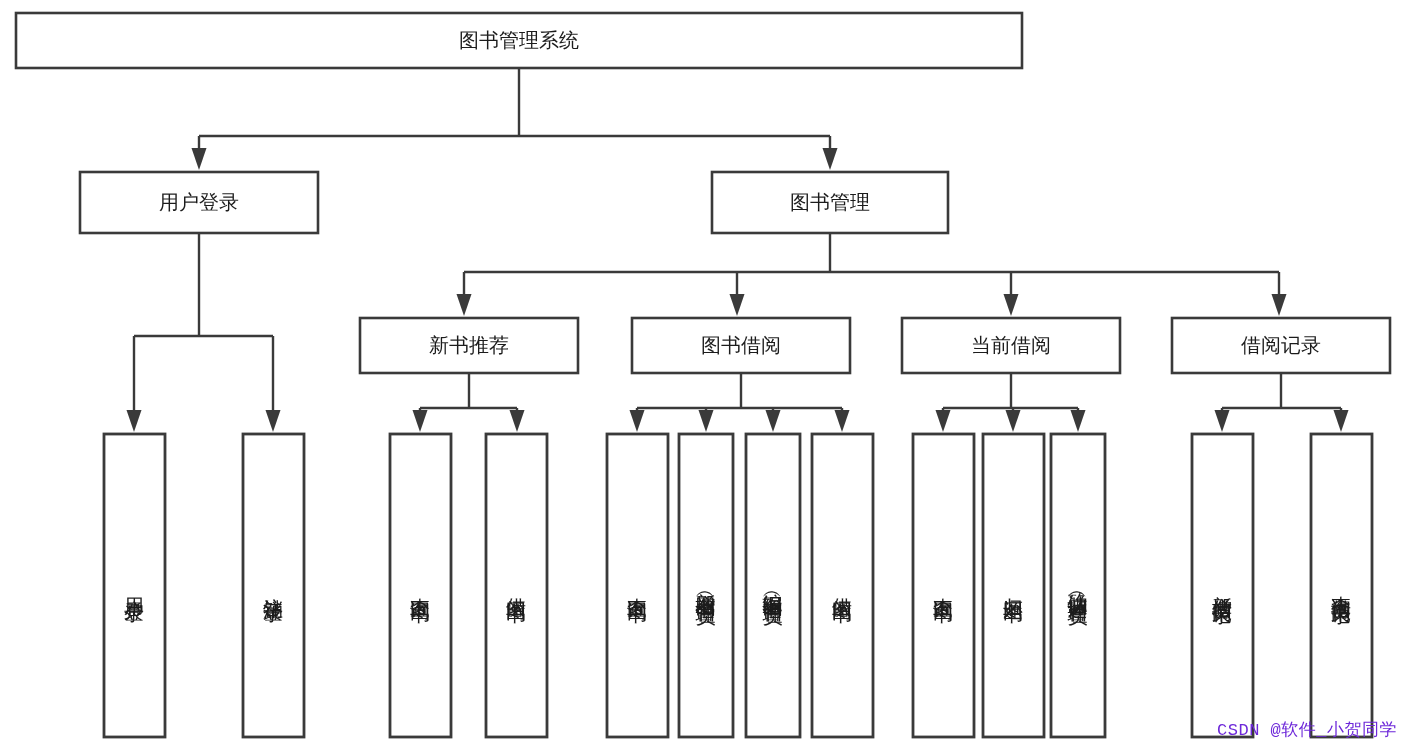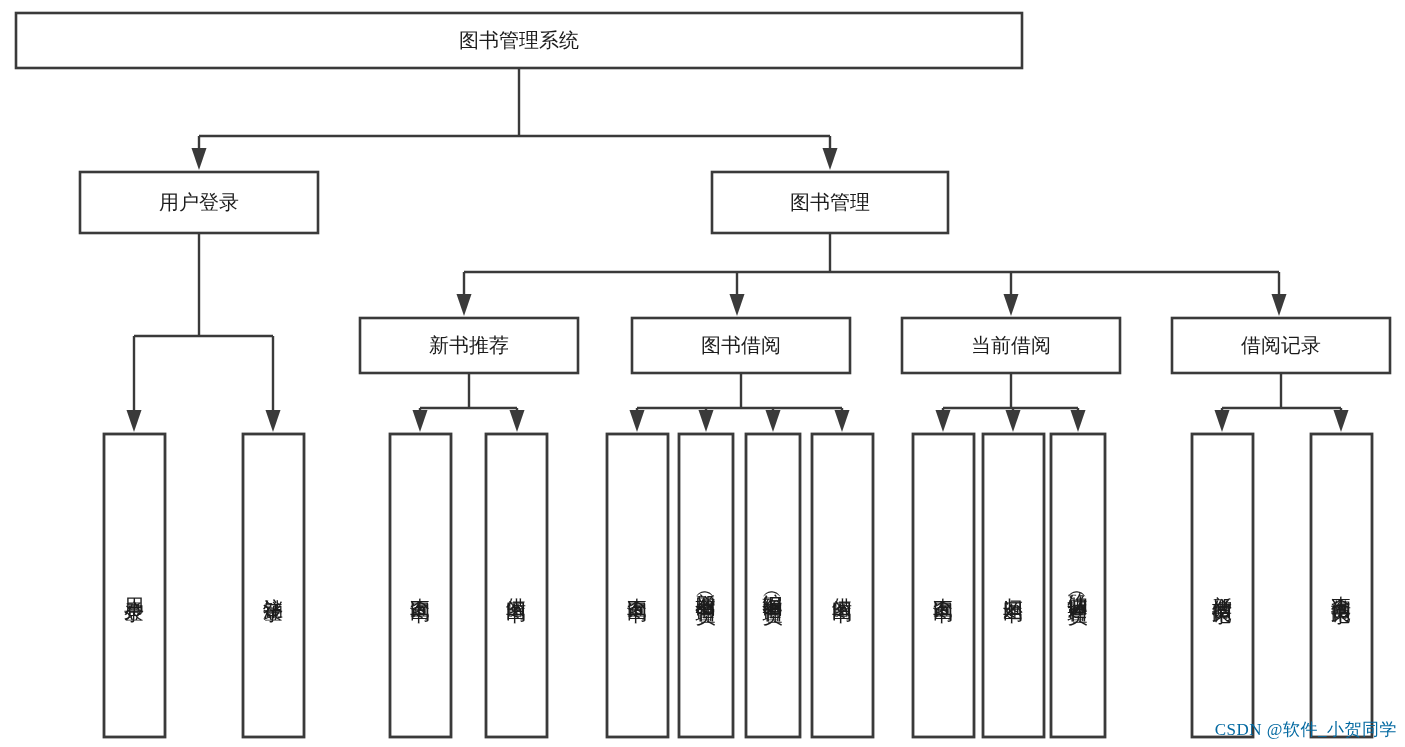--- a/index.html
+++ b/index.html
@@ -68,23 +68,23 @@
     font-family: "DejaVu Sans", "Liberation Sans", sans-serif;
     font-size: 20px;
     color: #1c1c1c;
     line-height: 1;
     white-space: nowrap;
   }
   .watermark {
     position: absolute;
     right: 8px;
     bottom: 6px;
-    font-family: Liberation Serif, serif;
+    font-family: Liberation Mono, monospace;
     font-size: 17px;
-    color: #0369a1;
+    color: #6d28d9;
     letter-spacing: 0.5px;
     user-select: none;
     pointer-events: none;
     white-space: nowrap;
   }
 </style>
 </head>
 <body>
 
 <div id="diagram-root">

